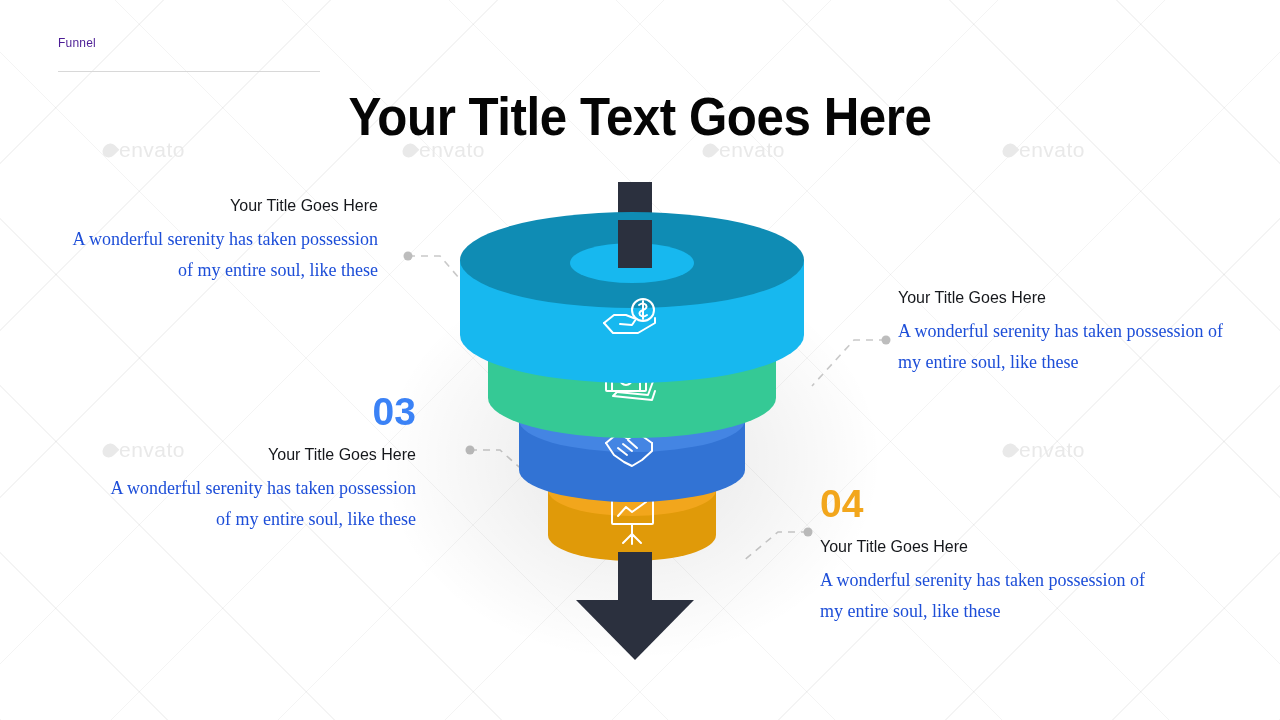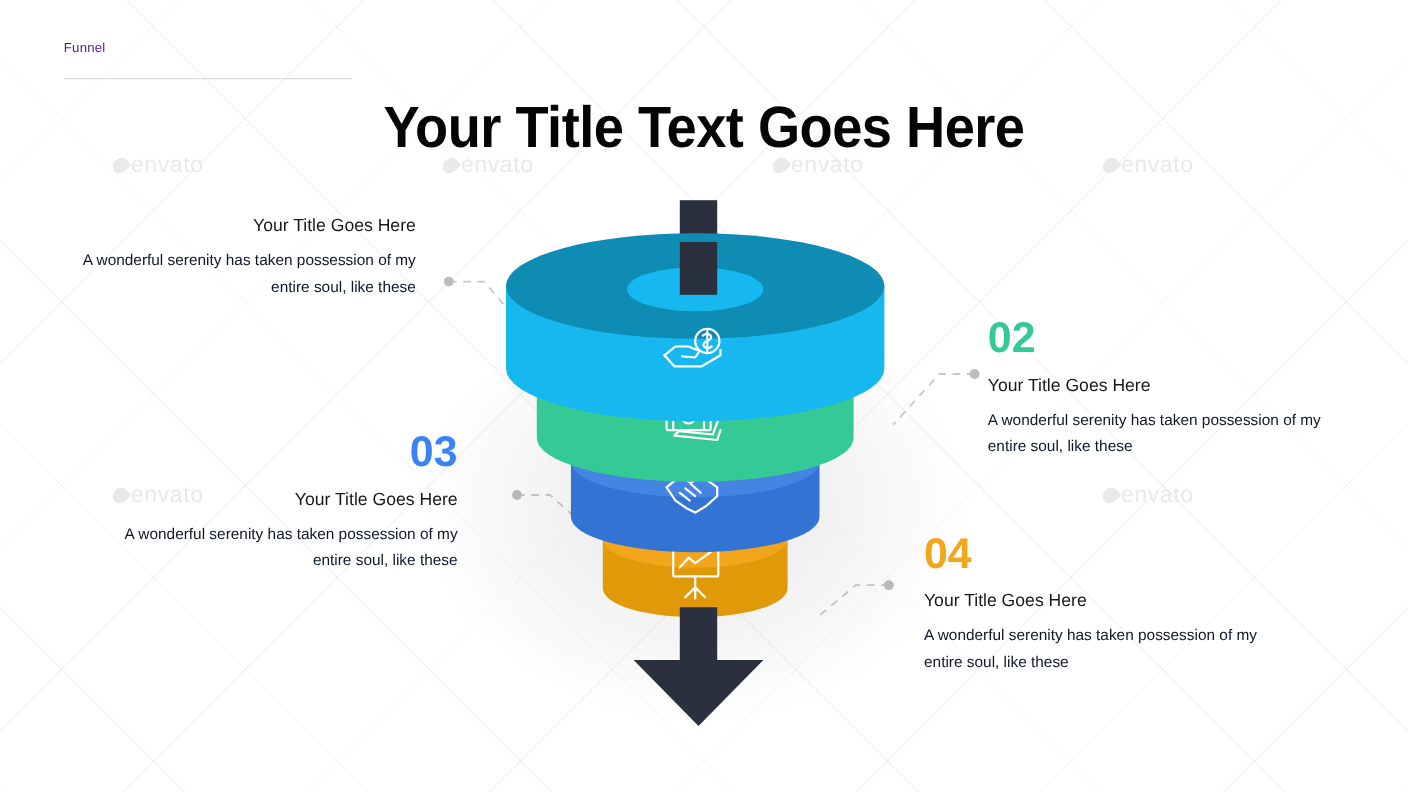--- a/index.html
+++ b/index.html
@@ -40,28 +40,28 @@
     position:absolute;top:86px;left:0;width:1280px;text-align:center;z-index:5;
     font-size:53px;font-weight:bold;color:#050505;letter-spacing:-0.5px;
     font-family:"Liberation Sans Narrow","Liberation Sans",sans-serif;
     transform:scaleX(0.93);transform-origin:center;
   }
 
   
   .step-block{position:absolute;z-index:6;}
   .step-num{font-size:39px;font-weight:bold;line-height:1;margin-bottom:14px;}
   .step-title{font-size:16px;color:#16181c;margin-bottom:9px;line-height:1.2;}
-  .step-desc{font-size:14px;color:#0f172a;line-height:1.72;}
+  .step-desc{font-size:18px;color:#1d4ed8;line-height:1.72;font-family:Liberation Serif, serif;}
   .align-right{text-align:right;}
   .align-left{text-align:left;}
 
   #step-1{left:58px;top:196px;width:320px;}
   #step-2{left:898px;top:288px;width:330px;}
   #step-3{left:98px;top:392px;width:318px;}
-  #step-4{left:820px;top:484px;width:330px;margin-left:20px;}
+  #step-4{left:820px;top:484px;width:330px;}
 
   
   #funnel-graphic{position:absolute;left:380px;top:160px;z-index:4;}
 
   
   #connector-layer{position:absolute;inset:0;z-index:3;pointer-events:none;}
 </style>
 </head>
 <body>
 
@@ -110,21 +110,20 @@
     <circle cx="808" cy="532" r="4.5"></circle>
   </g>
 </svg>
 
 <div class="step-block align-right" id="step-1">
   <div class="step-title">Your Title Goes Here</div>
   <div class="step-desc">A wonderful serenity has taken possession of my entire soul, like these</div>
 </div>
 
 <div class="step-block align-left" id="step-2">
-  <div class="step-num" style="color:#35c995">02</div>
   <div class="step-title">Your Title Goes Here</div>
   <div class="step-desc">A wonderful serenity has taken possession of my entire soul, like these</div>
 </div>
 
 <div class="step-block align-right" id="step-3">
   <div class="step-num" style="color:#3b82f6">03</div>
   <div class="step-title">Your Title Goes Here</div>
   <div class="step-desc">A wonderful serenity has taken possession of my entire soul, like these</div>
 </div>
 

